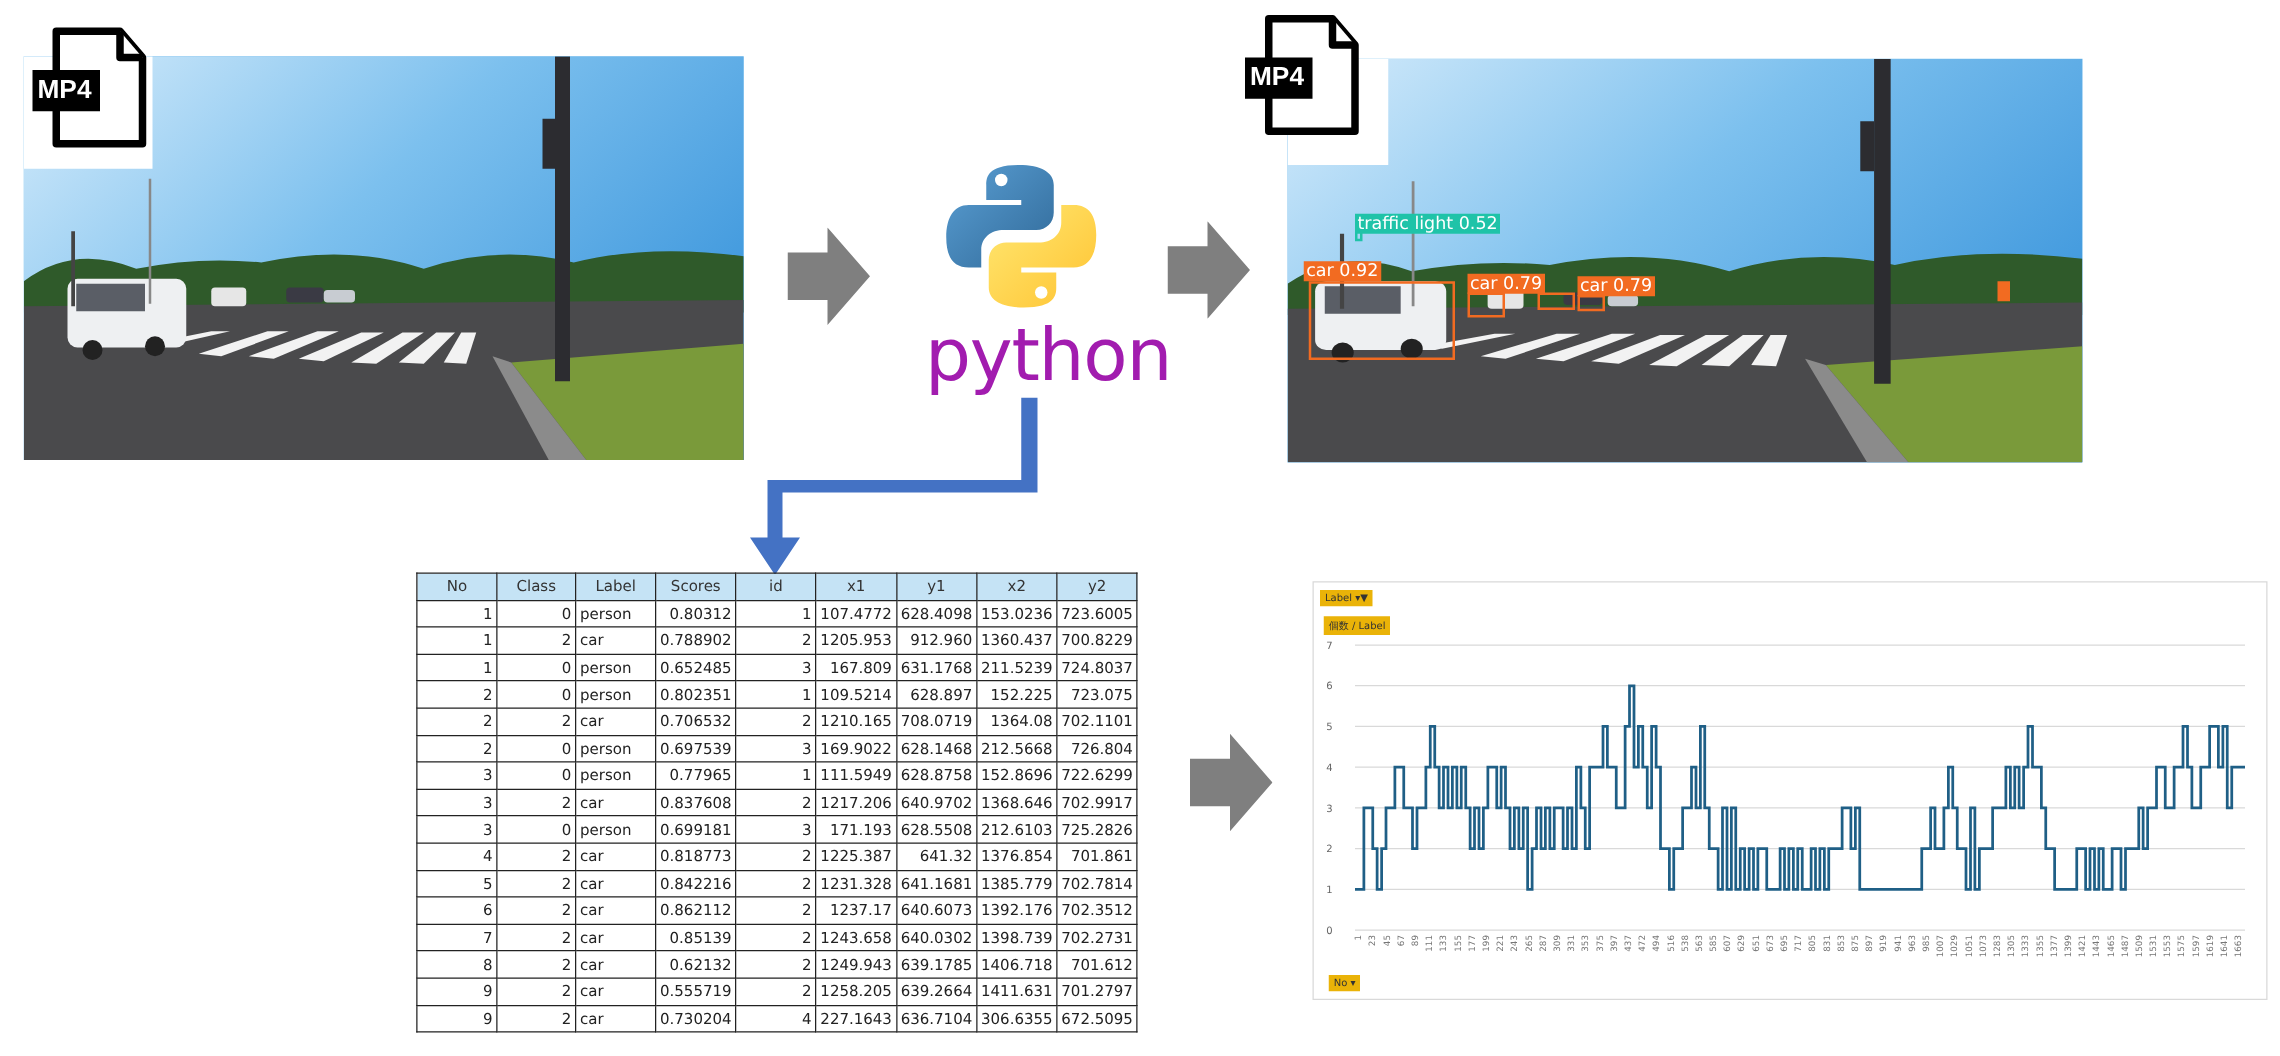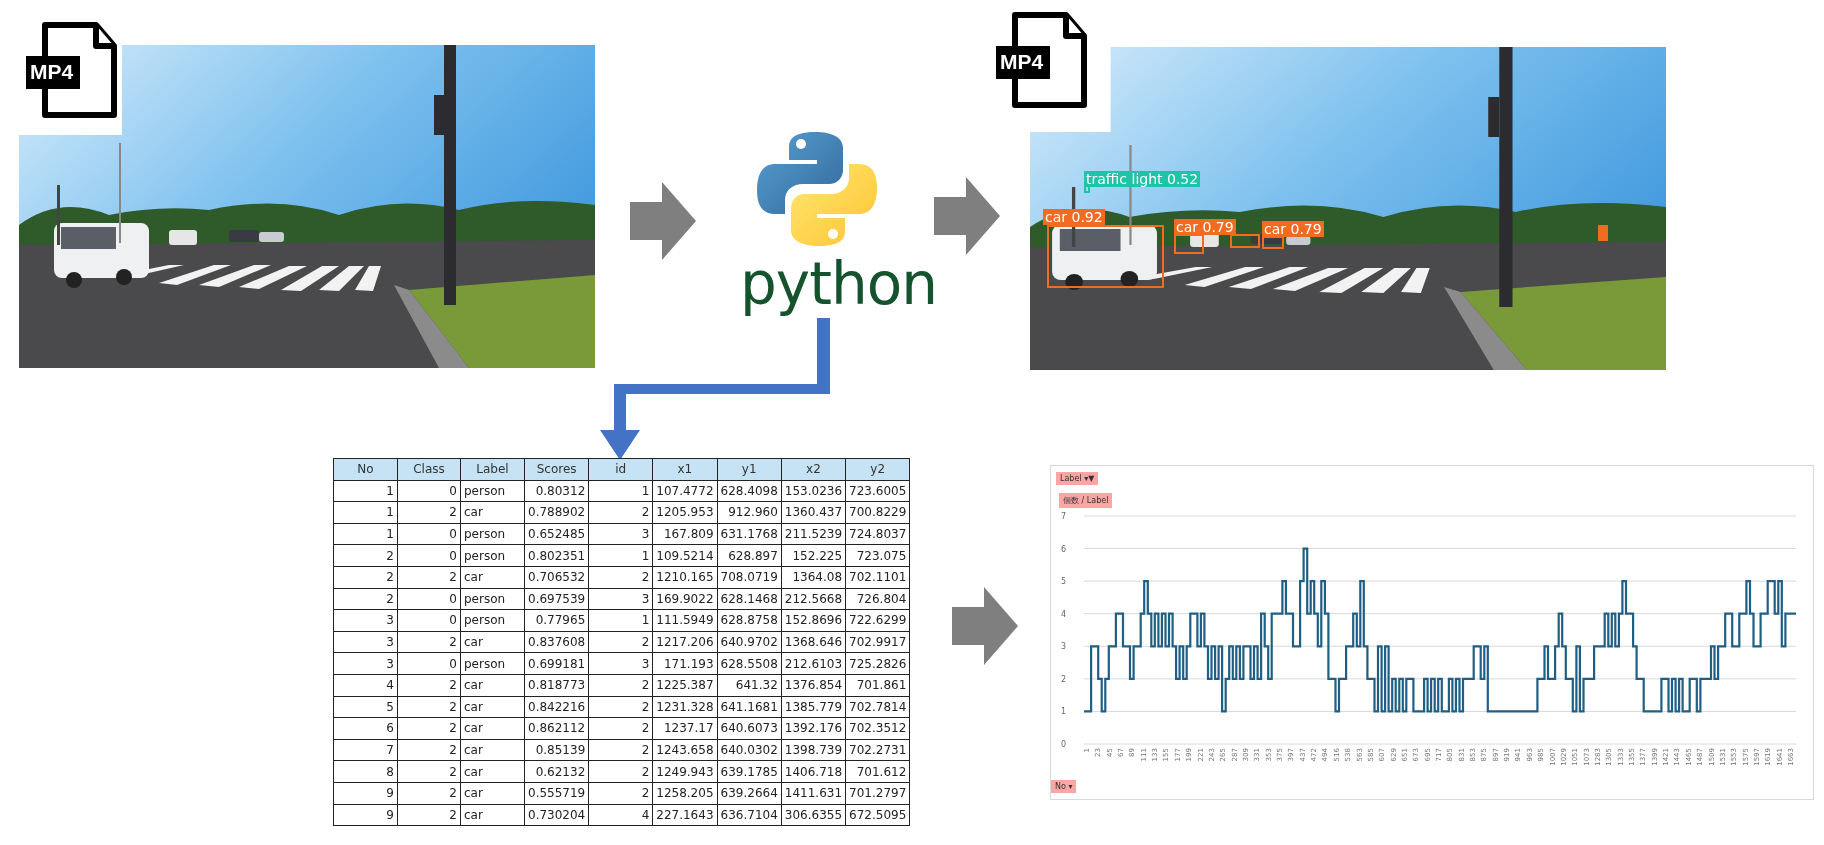--- a/index.html
+++ b/index.html
@@ -17,34 +17,34 @@
 
   
   .det-box { position: absolute; border: 2px solid #f26b21; }
   .det-label { position: absolute; background: #f26b21; color: #ffffff; font-family: "DejaVu Sans", sans-serif; font-size: 14px; line-height: 16px; padding: 0 2px; white-space: nowrap; }
   .det-label.tl { background: #1fc3a8; }
 
   
   .arrow { position: absolute; }
 
   
-  .py-text { position: absolute; font-family: "DejaVu Sans", sans-serif; font-size: 58px; color: #14532d; letter-spacing: -1px; }
+  .py-text { position: absolute; font-family: "DejaVu Sans", sans-serif; font-size: 58px; color: #a21caf; letter-spacing: -1px; }
 
   
   .tbl { position: absolute; left: 333px; top: 458px; border-collapse: collapse; font-family: "DejaVu Sans", sans-serif; font-size: 12px; color: #222; }
   .tbl th, .tbl td { border: 1px solid #222; height: 21.6px; padding: 0 3px; white-space: nowrap; }
   .tbl th { background: #c5e3f5; font-weight: normal; text-align: center; color: #333; }
   .tbl td { text-align: right; }
   .tbl td.txt { text-align: left; }
   .c-no { width: 64px; } .c-class { width: 63px; } .c-label { width: 64px; } .c-score { width: 63px; }
   .c-id { width: 64px; } .c-x1 { width: 63px; } .c-y1 { width: 64px; margin-left: 12px; } .c-x2 { width: 63px; } .c-y2 { width: 64px; }
 
   
   .chart-wrap { position: absolute; left: 1050px; top: 465px; width: 764px; height: 335px; border: 1px solid #d9d9d9; background: #fff; }
-  .pill { position: absolute; background: #fca5a5; color: #333; font-size: 8px; padding: 2px 4px; font-family: "DejaVu Sans", sans-serif; }
+  .pill { position: absolute; background: #eab308; color: #333; font-size: 8px; padding: 2px 4px; font-family: "DejaVu Sans", sans-serif; }
   .chart-svg { position: absolute; left: 0; top: 0; }
 </style>
 </head>
 <body>
 
 <div class="frame" style="left:19px; top:45px; width:576px; height:323px;">
   <svg viewBox="0 0 576 323" preserveAspectRatio="none">
     <defs>
       <linearGradient id="sky1" x1="0" y1="0" x2="1" y2="0.6">
         <stop offset="0" stop-color="#d6ecfb"></stop>
@@ -464,17 +464,17 @@
       <text transform="translate(651.1612903225806,282) rotate(-90)" text-anchor="end" font-size="7" fill="#777" font-family="DejaVu Sans, sans-serif">1487</text>
       <text transform="translate(662.516129032258,282) rotate(-90)" text-anchor="end" font-size="7" fill="#777" font-family="DejaVu Sans, sans-serif">1509</text>
       <text transform="translate(673.8709677419355,282) rotate(-90)" text-anchor="end" font-size="7" fill="#777" font-family="DejaVu Sans, sans-serif">1531</text>
       <text transform="translate(685.2258064516129,282) rotate(-90)" text-anchor="end" font-size="7" fill="#777" font-family="DejaVu Sans, sans-serif">1553</text>
       <text transform="translate(696.5806451612902,282) rotate(-90)" text-anchor="end" font-size="7" fill="#777" font-family="DejaVu Sans, sans-serif">1575</text>
       <text transform="translate(707.9354838709678,282) rotate(-90)" text-anchor="end" font-size="7" fill="#777" font-family="DejaVu Sans, sans-serif">1597</text>
       <text transform="translate(719.2903225806451,282) rotate(-90)" text-anchor="end" font-size="7" fill="#777" font-family="DejaVu Sans, sans-serif">1619</text>
       <text transform="translate(730.6451612903226,282) rotate(-90)" text-anchor="end" font-size="7" fill="#777" font-family="DejaVu Sans, sans-serif">1641</text>
       <text transform="translate(742,282) rotate(-90)" text-anchor="end" font-size="7" fill="#777" font-family="DejaVu Sans, sans-serif">1663</text>
     </svg>
-  <span class="pill" style="left:0; top:314px;text-align:right;">
+  <span class="pill" style="left:12px; top:314px;text-align:right;">
     <span>No</span>
     <span> ▾</span>
   </span>
 </div>
 
 </body></html>

